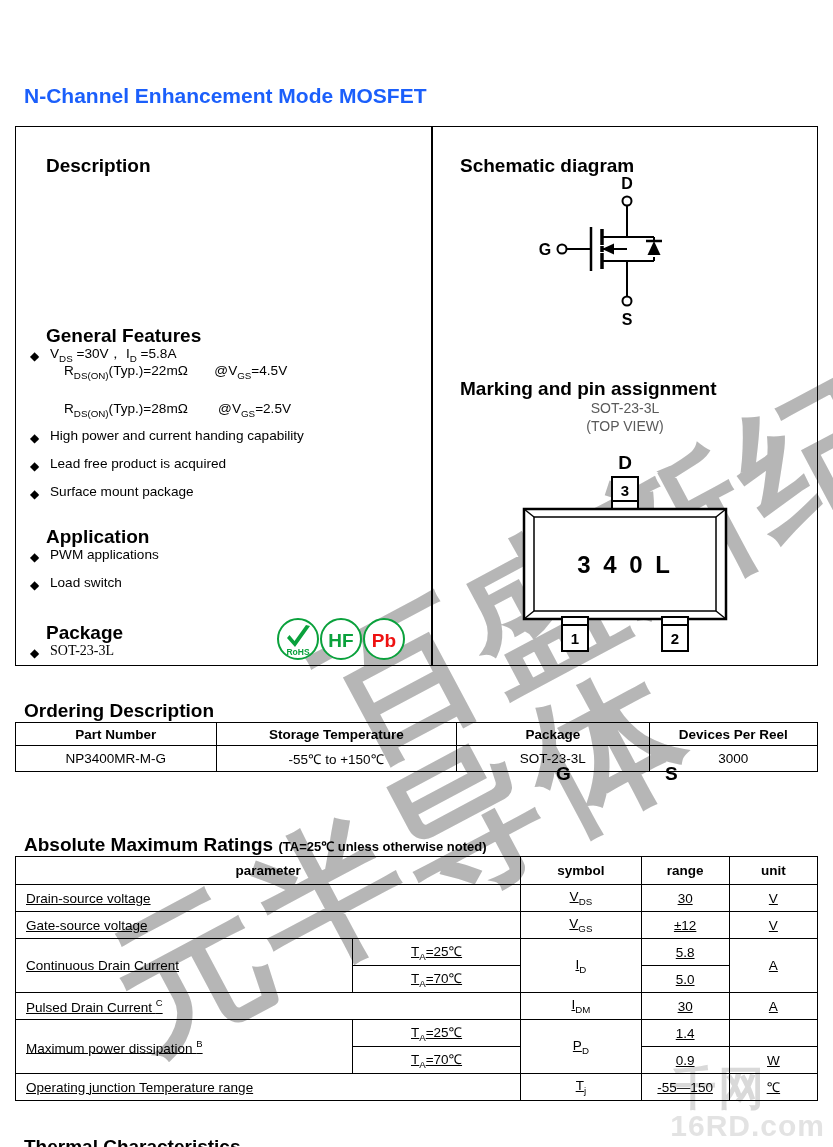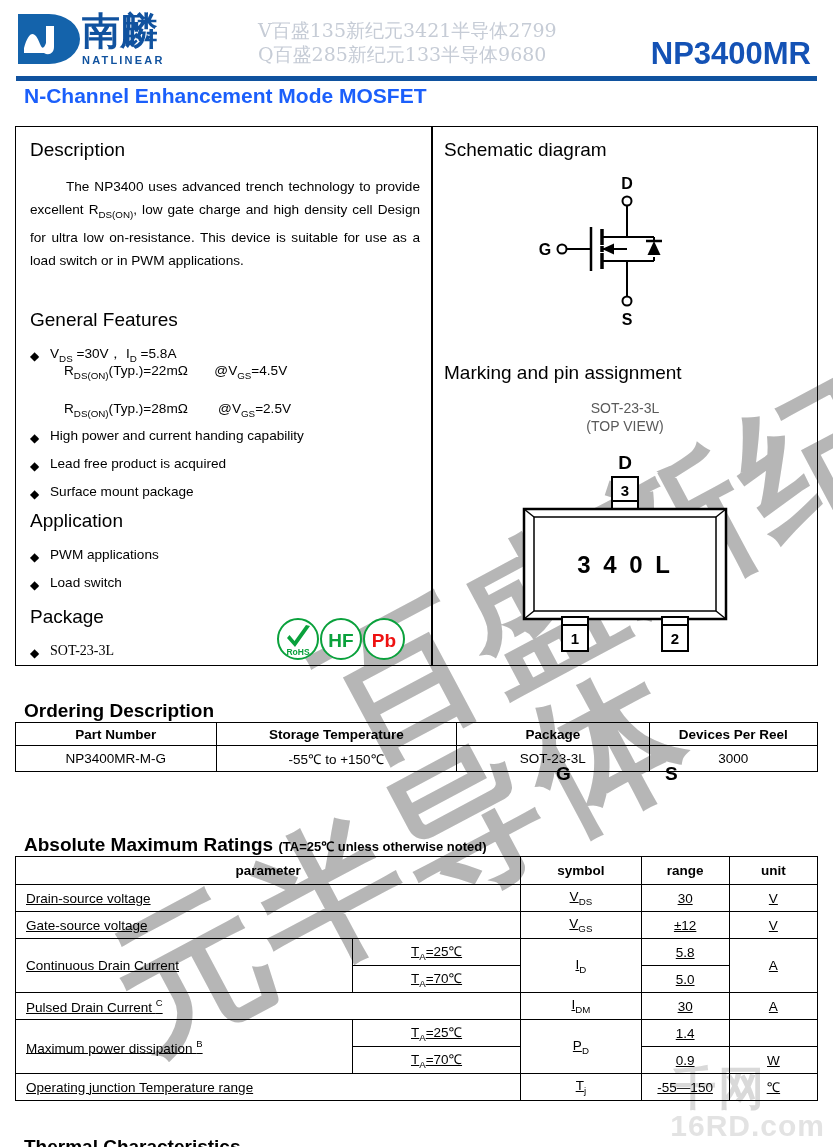--- a/index.html
+++ b/index.html
@@ -69,21 +69,21 @@
   .mainbox {
     position:absolute; left:15px; top:126px; width:803px; height:540px;
     border:1.5px solid #000; z-index: 8; background: transparent;
   }
   .mainbox .vdiv {
     position:absolute; left:415px; top:0; width:1.5px; height:100%; background:#000;
   }
   .col-l { position:absolute; left:0; top:0; width:415px; height:100%; }
   .col-r { position:absolute; left:416px; top:0; width:386px; height:100%; }
 
-  h2.sec { font-size:19px; font-weight:400; margin:0; }
+  h2.sec { font-size:19px; font-weight:700; margin:16px; }
   .desc-h { position:absolute; left:14px; top:12px; }
   .desc-p {
     position:absolute; left:14px; top:48px; width:390px;
     font-size:13.6px; line-height:23px; text-align:justify; text-indent:36px;
   }
   .gf-h { position:absolute; left:14px; top:182px; }
   .app-h { position:absolute; left:14px; top:383px; }
   .pkg-h { position:absolute; left:14px; top:479px; }
 
   ul.bul { list-style:none; margin:0; padding:0; }
@@ -147,46 +147,27 @@
 
   <div class="wm-layer">
     <div class="wm-cjk wm1">百盛新纪</div>
     <div class="wm-cjk wm2">元半导体</div>
     <div class="wm-16rd">
       <span class="big">千网</span>
       <span>16RD.com</span>
     </div>
   </div>
 
-  <div class="header">
-    <div class="logo-wrap">
-      <svg class="logo-mark" viewBox="0 0 62 50">
-        <path d="M31 0 A31 25 0 0 1 31 50 L0 50 A31 25 0 0 1 31 0 Z" fill="#1463ab"></path>
-        <path d="M6 34 C11 16, 17 16, 22 30 C24 35, 26 35, 28 29 L28 12 L36 12 L36 33 C36 39, 31 42, 26 39 L6 39 Z" fill="#ffffff"></path>
-      </svg>
-      <div class="logo-cjk">南麟</div>
-      <div class="logo-sub">NATLINEAR</div>
-    </div>
-    <div class="hdr-wm">
-      <div>V百盛135新纪元3421半导体2799</div>
-      <div>Q百盛285新纪元133半导体9680</div>
-    </div>
-    <div class="part-no">NP3400MR</div>
-    <div class="hdr-rule"></div>
-  </div>
   <div class="subtitle">N-Channel Enhancement Mode MOSFET</div>
 
   <div class="mainbox">
     <div class="vdiv"></div>
 
     <div class="col-l">
       <h2 class="sec desc-h">Description</h2>
-      <div class="desc-p">
-        The NP3400 uses advanced trench technology to provide excellent R<sub>DS(ON)</sub>, low gate charge and high density cell Design for ultra low on-resistance. This device is suitable for use as a load switch or in PWM applications.
-      </div>
 
       <h2 class="sec gf-h">General Features</h2>
       <ul class="bul feat-list">
         <li>
           <span class="dia">◆</span>
           <span>V<sub>DS</sub> =30V， I<sub>D</sub> =5.8A</span>
         </li>
       </ul>
       <div class="sub-line rds1">
         R<sub>DS(ON)</sub>(Typ.)=22mΩ &nbsp;&nbsp;&nbsp;&nbsp;&nbsp;&nbsp;@V<sub>GS</sub>=4.5V

